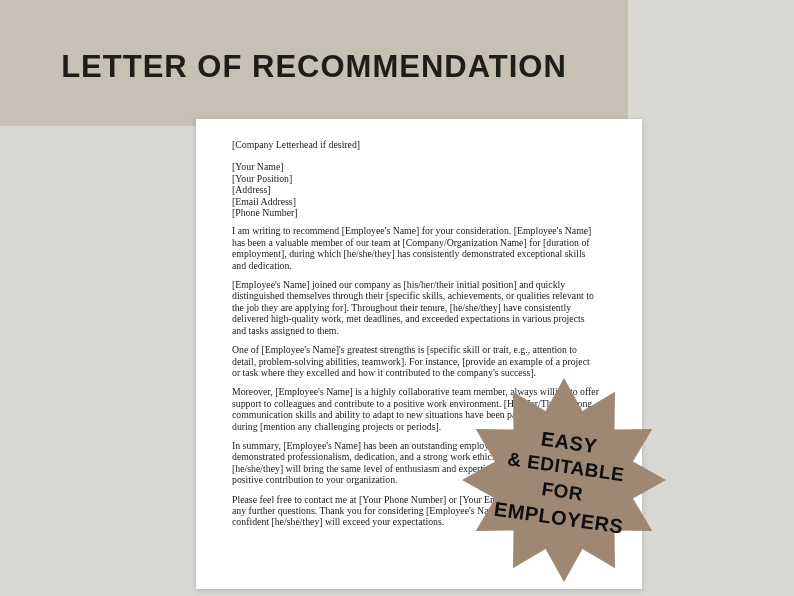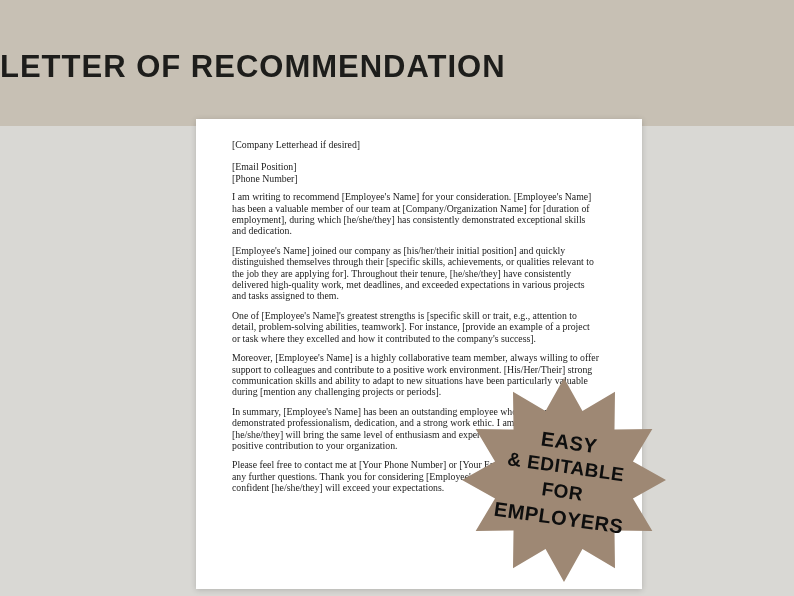--- a/index.html
+++ b/index.html
@@ -4,23 +4,23 @@
 <style>
   html, body { margin: 0; padding: 0; }
   body {
     width: 794px; height: 596px;
     position: relative; overflow: hidden;
     background: #d9d8d4;
     font-family: "Liberation Sans", sans-serif;
   }
   .top-band {
     position: absolute; left: 0; top: 0;
-    width: 794px; height: 126px;
+    width: 628px; height: 126px;
     background: #c7c0b4;
-    display: flex; align-items: center; justify-content: flex-start;
+    display: flex; align-items: center; justify-content: center;
   }
   .page-title {
     margin: 0; padding-top: 8px;
     font-size: 31px; font-weight: 800; letter-spacing: 1px;
     color: #1d1d1b;
     font-family: "Liberation Sans", sans-serif;
   }
   .document {
     position: absolute; left: 196px; top: 119px;
     width: 446px; height: 470px;
@@ -59,21 +59,24 @@
 <body>
 
 <div class="top-band">
   <h1 class="page-title">LETTER OF RECOMMENDATION</h1>
 </div>
 
 <div class="document">
   <p class="letterhead">[Company Letterhead if desired]</p>
 
   <div class="sender">
-    <div class="sender-line">[Email Position]</div>
+    <div class="sender-line">[Your Name]</div>
+    <div class="sender-line">[Your Position]</div>
+    <div class="sender-line">[Address]</div>
+    <div class="sender-line">[Email Address]</div>
     <div class="sender-line">[Phone Number]</div>
   </div>
 
 
   <p class="para">I am writing to recommend [Employee's Name] for your consideration. [Employee's Name] has been a valuable member of our team at [Company/Organization Name] for [duration of employment], during which [he/she/they] has consistently demonstrated exceptional skills and dedication.</p>
   <p class="para">[Employee's Name] joined our company as [his/her/their initial position] and quickly distinguished themselves through their [specific skills, achievements, or qualities relevant to the job they are applying for]. Throughout their tenure, [he/she/they] have consistently delivered high-quality work, met deadlines, and exceeded expectations in various projects and tasks assigned to them.</p>
   <p class="para">One of [Employee's Name]'s greatest strengths is [specific skill or trait, e.g., attention to detail, problem-solving abilities, teamwork]. For instance, [provide an example of a project or task where they excelled and how it contributed to the company's success].</p>
   <p class="para">Moreover, [Employee's Name] is a highly collaborative team member, always willing to offer support to colleagues and contribute to a positive work environment. [His/Her/Their] strong communication skills and ability to adapt to new situations have been particularly valuable during [mention any challenging projects or periods].</p>
   <p class="para">In summary, [Employee's Name] has been an outstanding employee who has consistently demonstrated professionalism, dedication, and a strong work ethic. I am confident that [he/she/they] will bring the same level of enthusiasm and expertise to your team and make a positive contribution to your organization.</p>
   <p class="para">Please feel free to contact me at [Your Phone Number] or [Your Email Address] if you have any further questions. Thank you for considering [Employee's Name]'s application. I am confident [he/she/they] will exceed your expectations.</p>

